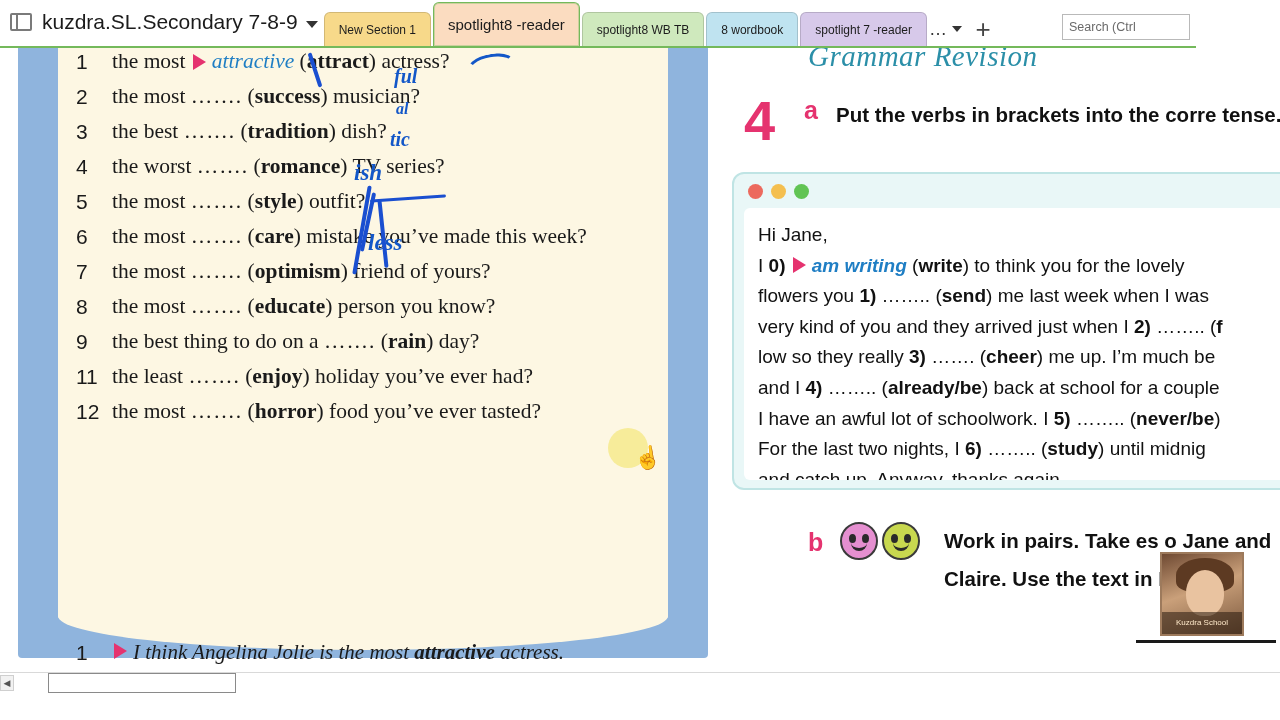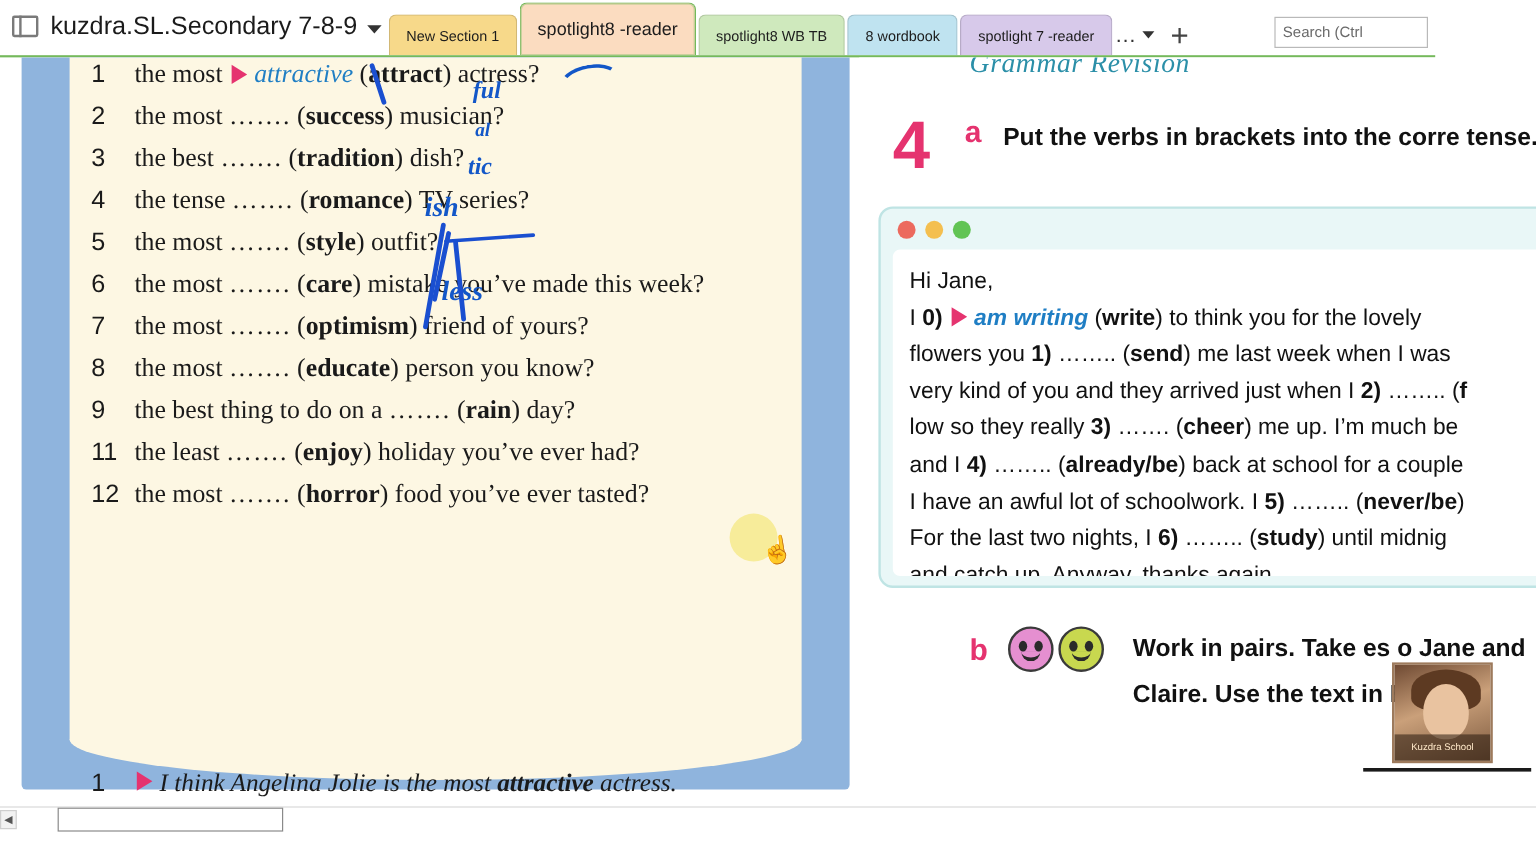--- a/index.html
+++ b/index.html
@@ -149,21 +149,21 @@
   }
   .lp-footer .fnum { width: 36px; font-style: normal; font-family: "Liberation Sans", sans-serif;}
 
   
   .right-page {
     position: absolute; left: 716px; top: -8px; width: 580px; height: 618px;
     background: #ffffff; overflow: hidden;
   }
   .gr-title {
     position: absolute; left: 92px; top: 0px;
-    font-family: "Liberation Serif", serif; font-size: 23px; font-style: italic;
+    font-family: "Liberation Serif", serif; font-size: 29px; font-style: italic;
     color: #2b8fa8; letter-spacing: .5px;
   }
   .big4 {
     position: absolute; left: 28px; top: 48px;
     font-family: "Liberation Sans", sans-serif; font-size: 56px; font-weight: bold;
     color: #e5336f;
   }
   .letter-a {
     position: absolute; left: 88px; top: 56px;
     font-family: "Liberation Sans", sans-serif; font-size: 25px; font-weight: bold;
@@ -322,21 +322,21 @@
         <span class="ex-text"><span>the most </span><span class="ex-dots">…….</span> (<b>success</b>)<span> musician?</span></span>
       </div>
 
       <div class="ex-row">
         <span class="ex-num">3</span>
         <span class="ex-text"><span>the best </span><span class="ex-dots">…….</span> (<b>tradition</b>)<span> dish?</span></span>
       </div>
 
       <div class="ex-row">
         <span class="ex-num">4</span>
-        <span class="ex-text"><span>the tense </span><span class="ex-dots">…….</span> (<b>romance</b>)<span> TV series?</span></span>
+        <span class="ex-text"><span>the worst </span><span class="ex-dots">…….</span> (<b>romance</b>)<span> TV series?</span></span>
       </div>
 
       <div class="ex-row">
         <span class="ex-num">5</span>
         <span class="ex-text"><span>the most </span><span class="ex-dots">…….</span> (<b>style</b>)<span> outfit?</span></span>
       </div>
 
       <div class="ex-row">
         <span class="ex-num">6</span>
         <span class="ex-text"><span>the most  </span><span class="ex-dots">…….</span> (<b>care</b>)<span> mistake  you’ve  made this week?</span></span>

